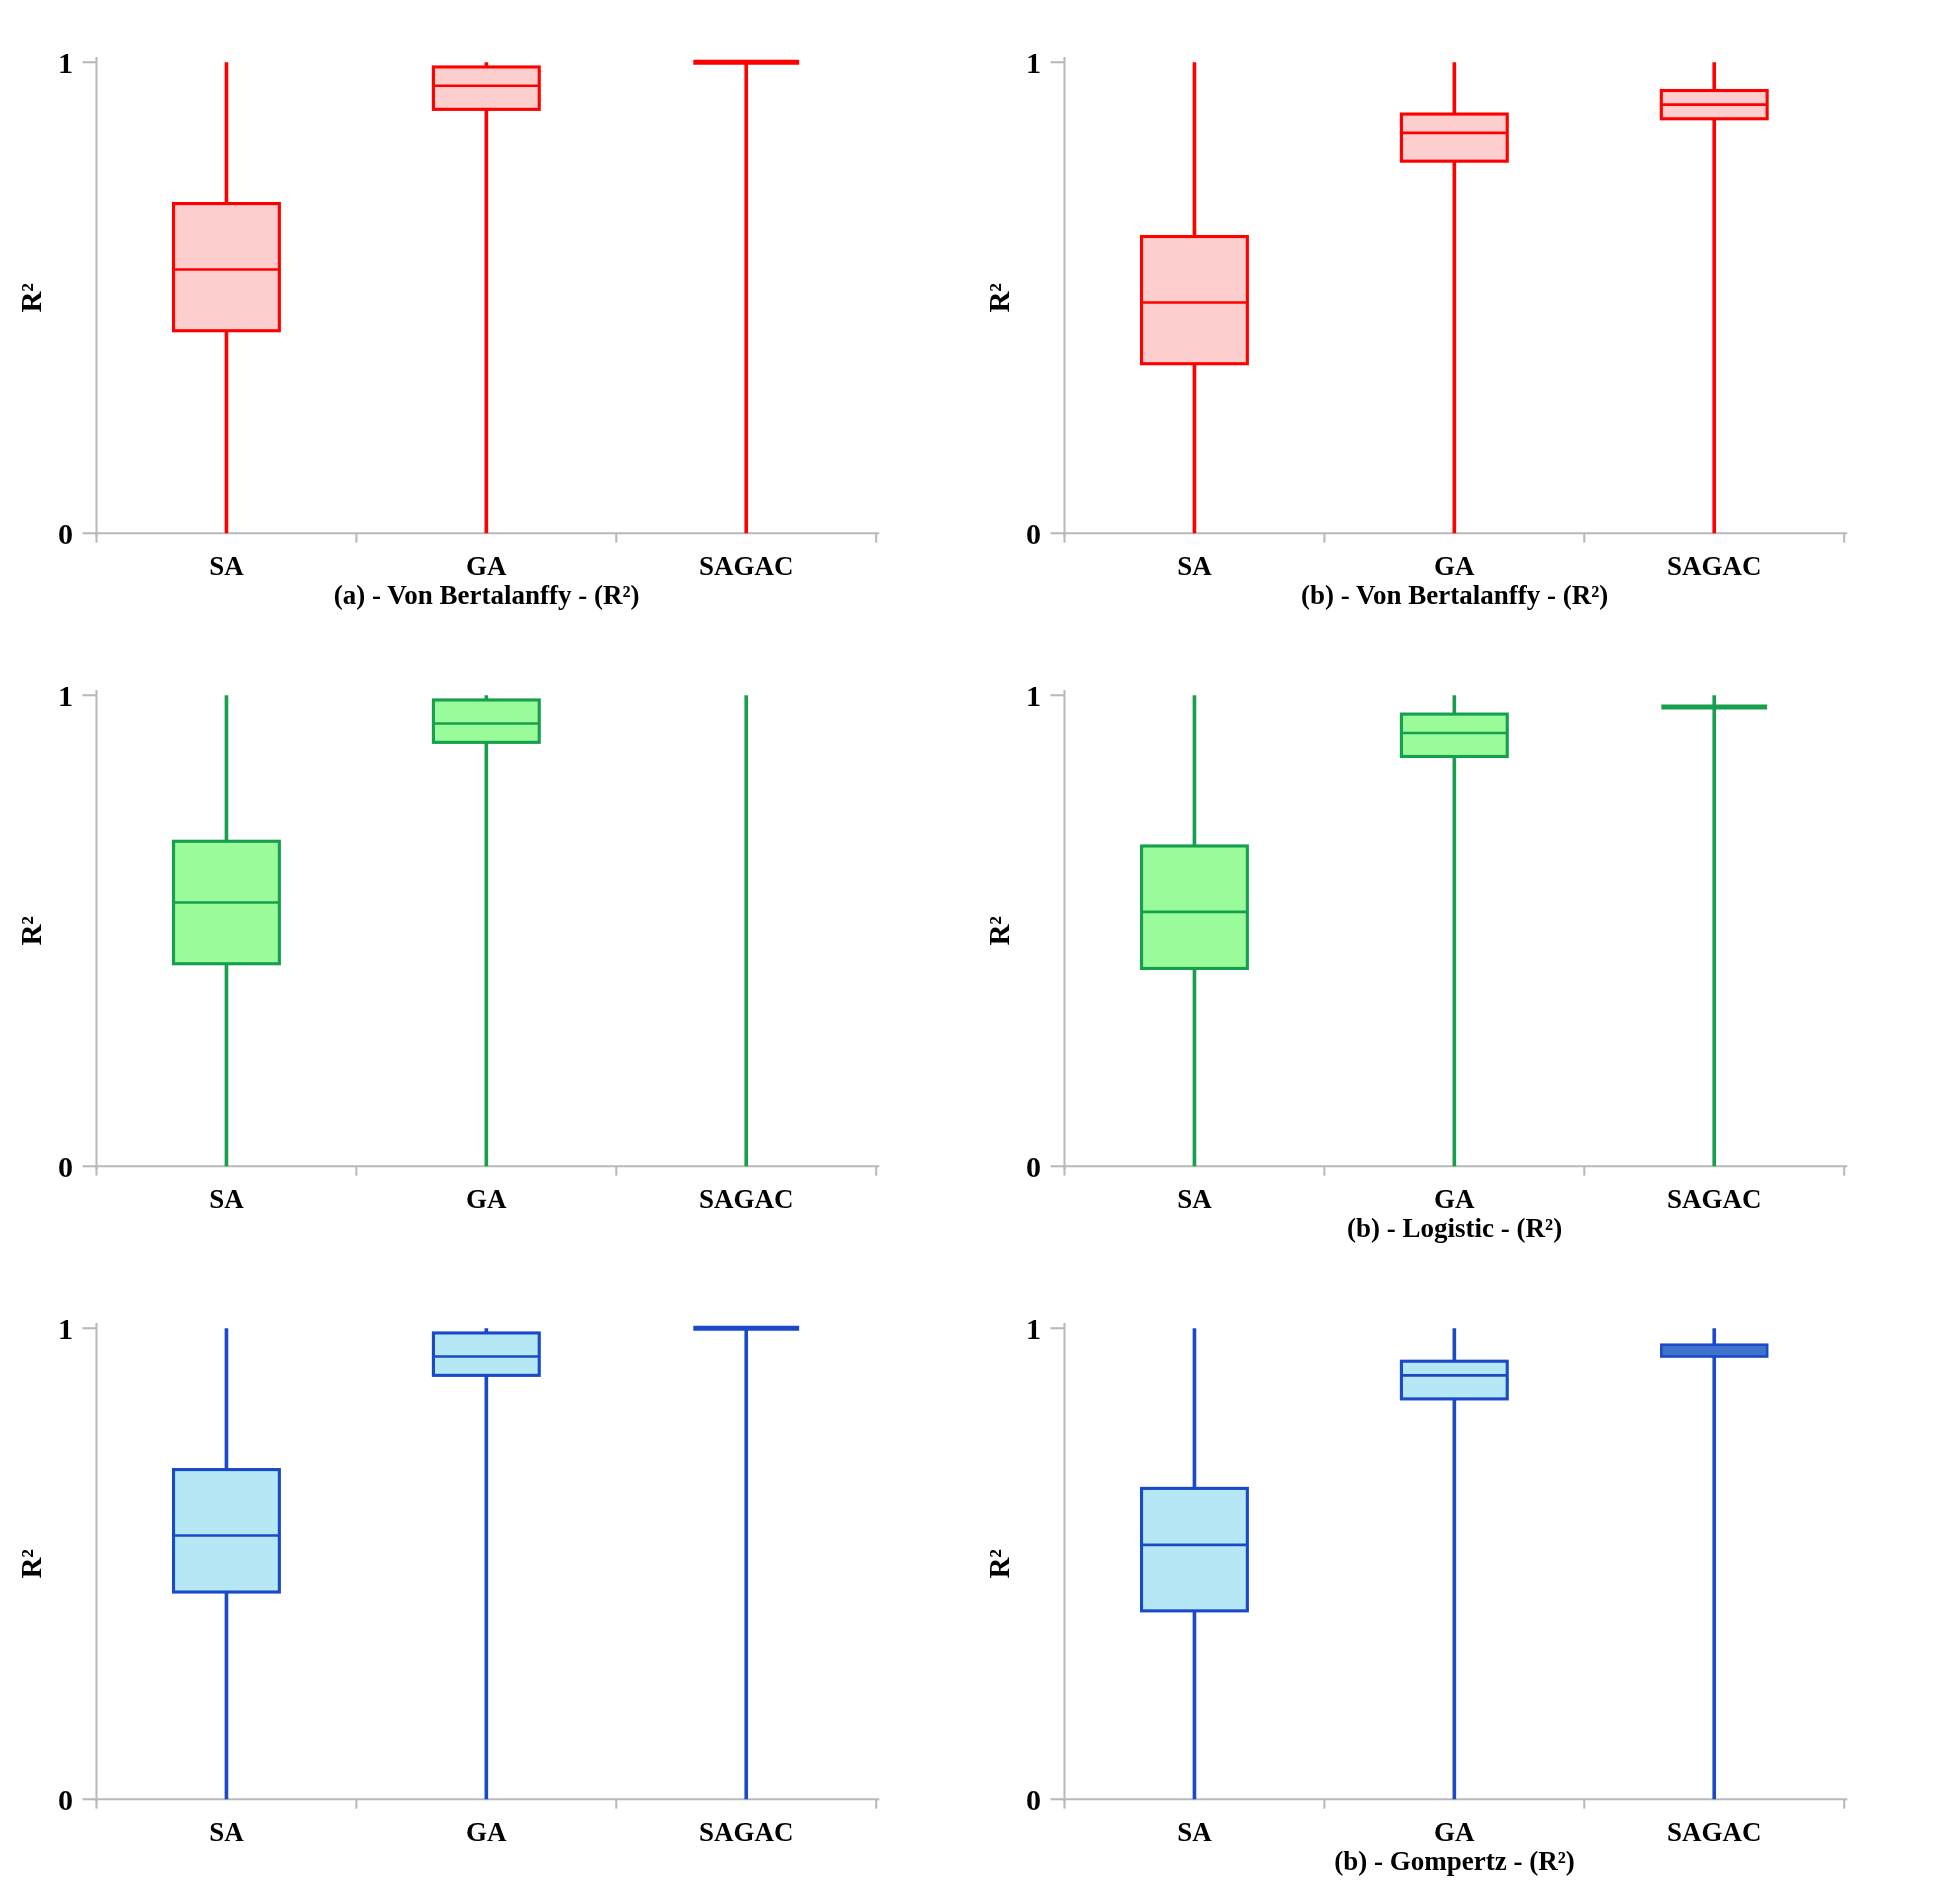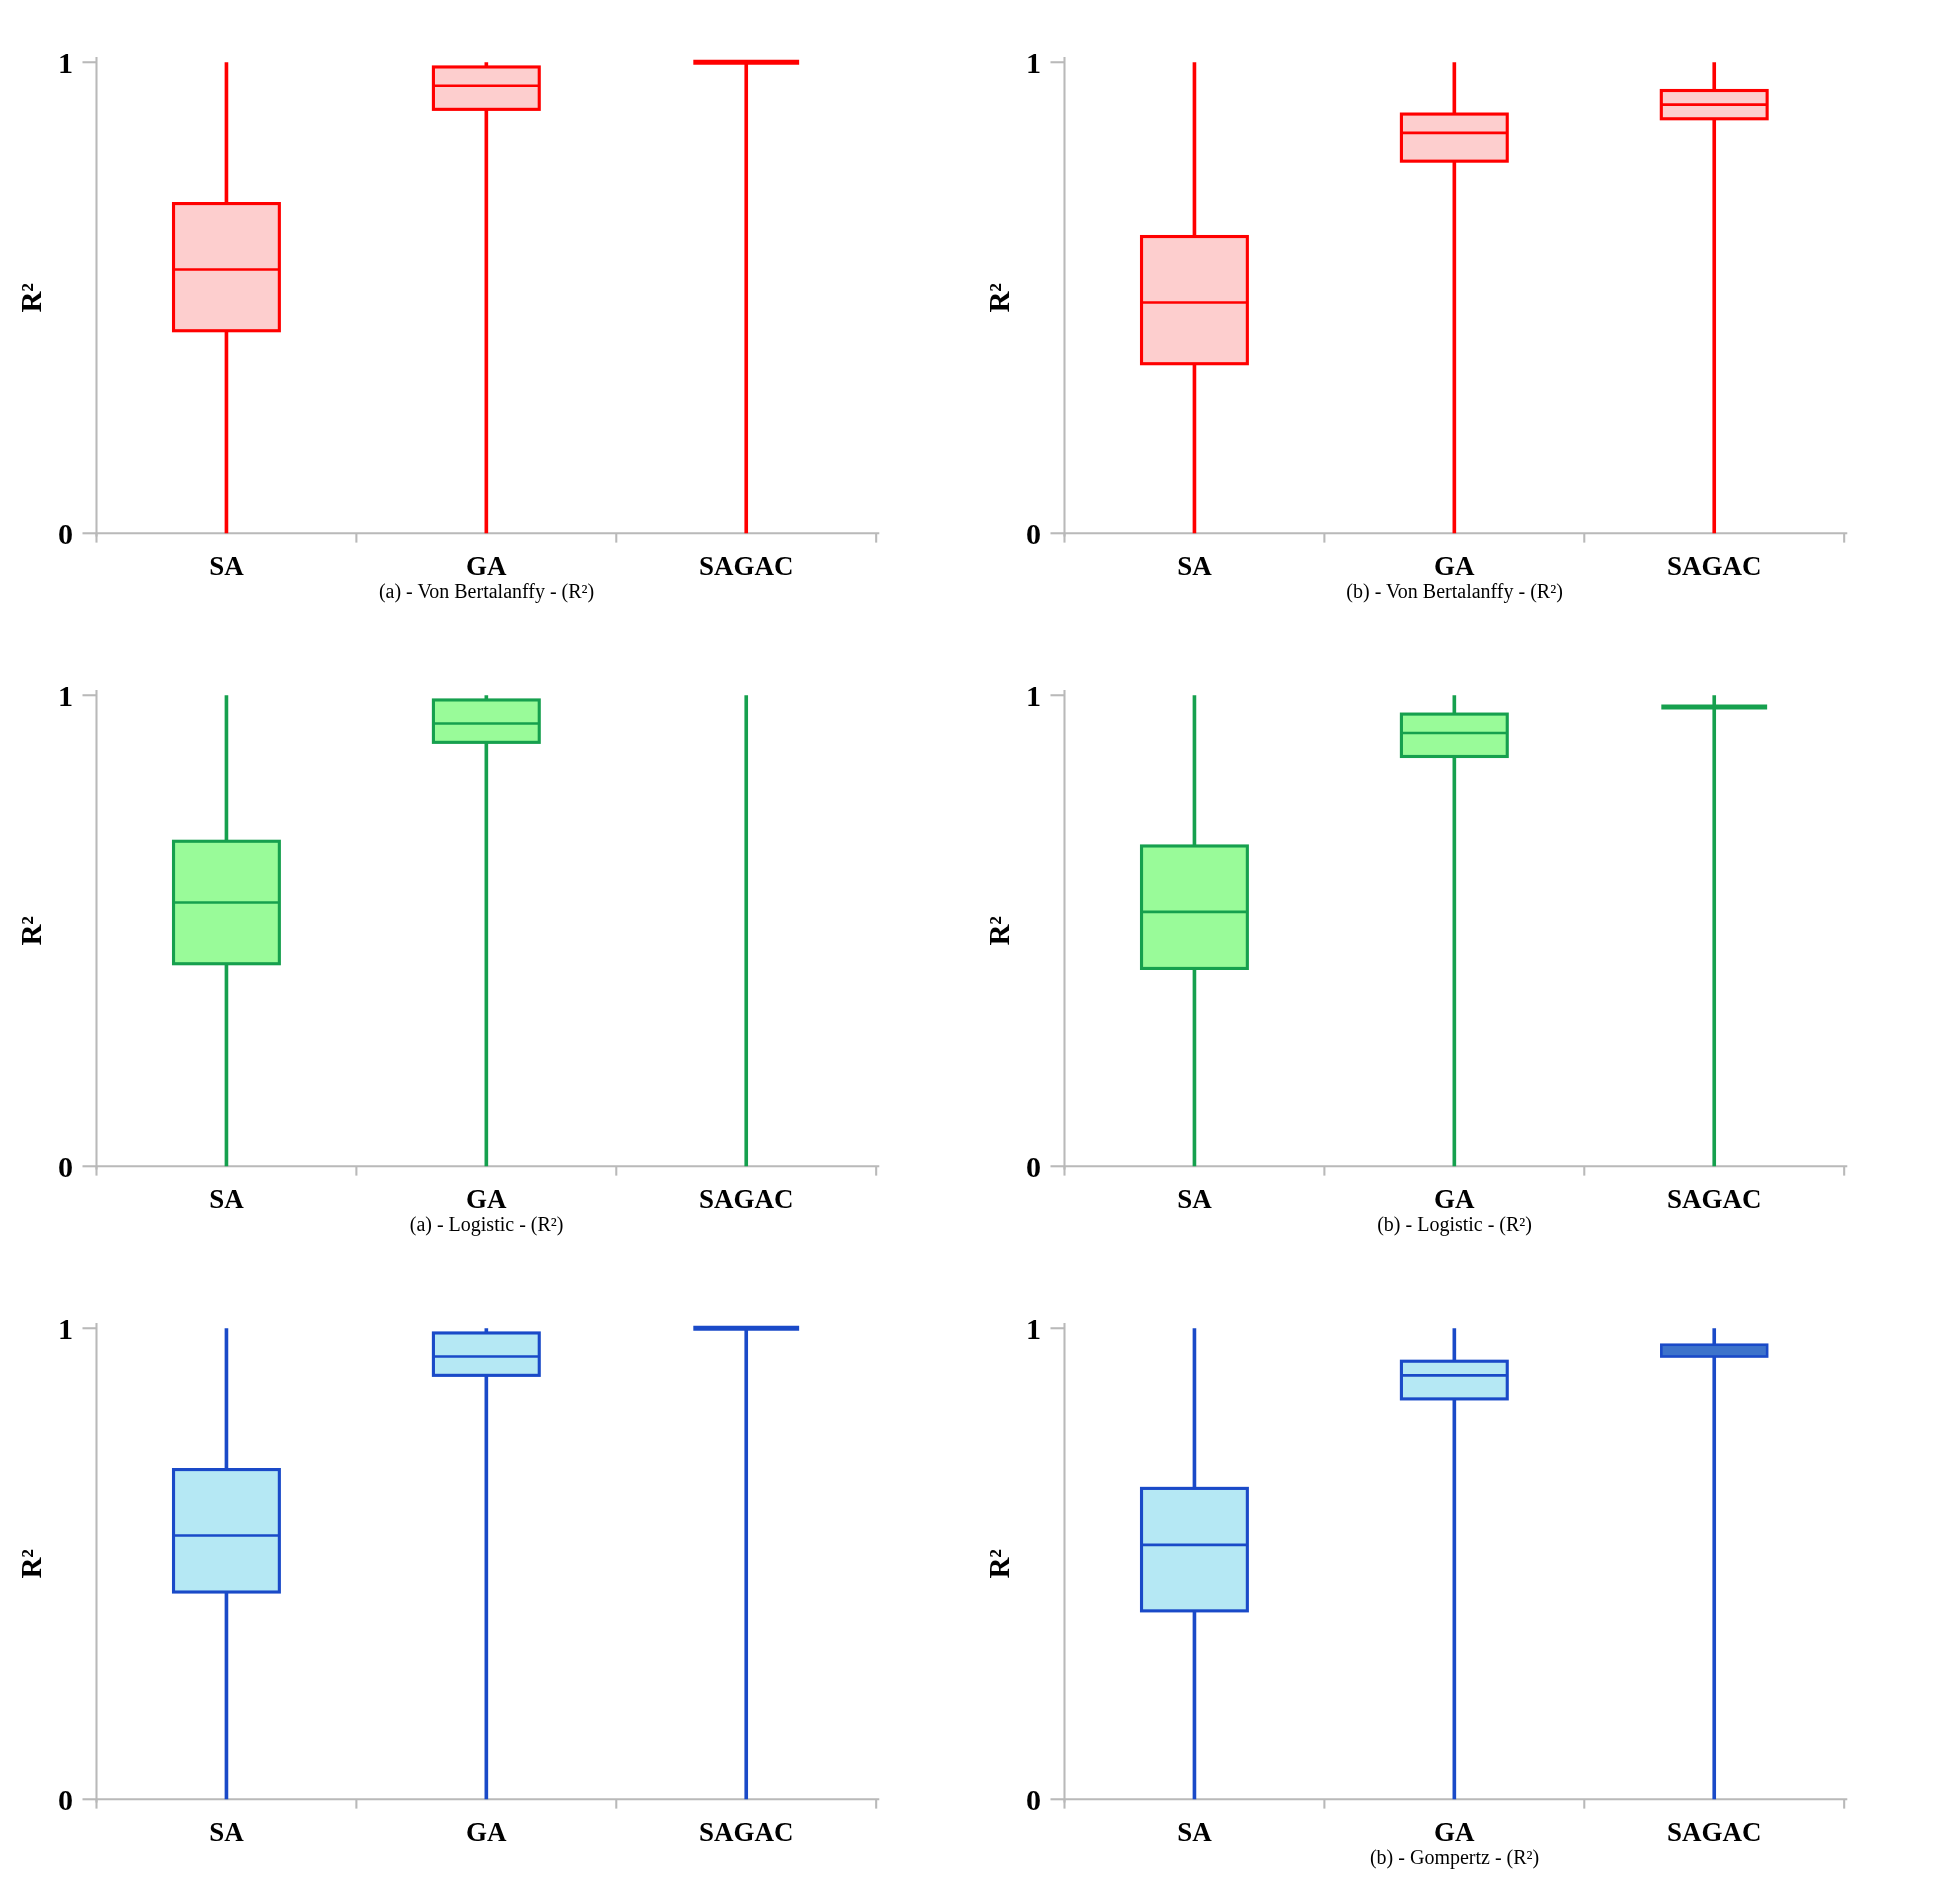--- a/index.html
+++ b/index.html
@@ -14,22 +14,22 @@
     margin:0;padding:0;
     display:flex;flex-direction:column;align-items:stretch;
   }
   svg.plot{display:block;width:100%;height:581px;}
   svg.plot text{
     font-family:"Liberation Serif","DejaVu Serif",serif;
     font-weight:bold;fill:#000000;
   }
   figcaption{
     text-align:center;
-    font-weight:normal;
-    font-size:20px;
+    font-weight:bold;
+    font-size:27px;
     color:#000000;
     line-height:1.2;
     margin-top:-2.1px;
     
     padding-right:0;
     transform:translateX(2.6px);
   }
 </style>
 </head>
 <body>
@@ -125,21 +125,20 @@
           <rect x="834.5" y="129.08000000000004" width="204" height="81.71999999999991" fill="#99FB99" stroke="#16A04E" stroke-width="6"></rect>
           <line x1="834.5" y1="174.48000000000002" x2="1038.5" y2="174.48000000000002" stroke="#16A04E" stroke-width="5"></line>
         </g>
         <g>
           <line x1="1437.5" y1="120" x2="1437.5" y2="1028" stroke="#16A04E" stroke-width="7"></line>
         </g>
         <text x="435.5" y="1108" text-anchor="middle" font-size="52">SA</text>
         <text x="936.5" y="1108" text-anchor="middle" font-size="52">GA</text>
         <text x="1437.5" y="1108" text-anchor="middle" font-size="52">SAGAC</text>
       </svg>
-    <figcaption>(a) - Logistic - (R²)</figcaption>
   </figure>
   <figure class="chart">
     <svg class="plot" viewBox="0 0 1864 1120">
         <line x1="185" y1="110" x2="185" y2="1034" stroke="#b9b9b9" stroke-width="4"></line>
         <line x1="158" y1="120" x2="185" y2="120" stroke="#b9b9b9" stroke-width="4"></line>
         <line x1="158" y1="1028" x2="185" y2="1028" stroke="#b9b9b9" stroke-width="4"></line>
         <text x="140" y="140" text-anchor="end" font-size="58">1</text>
         <text x="140" y="1048" text-anchor="end" font-size="58">0</text>
         <text transform="translate(78 574) rotate(-90)" text-anchor="middle" font-size="56">R²</text>
         <line x1="185" y1="1028" x2="1694" y2="1028" stroke="#b9b9b9" stroke-width="4"></line>

